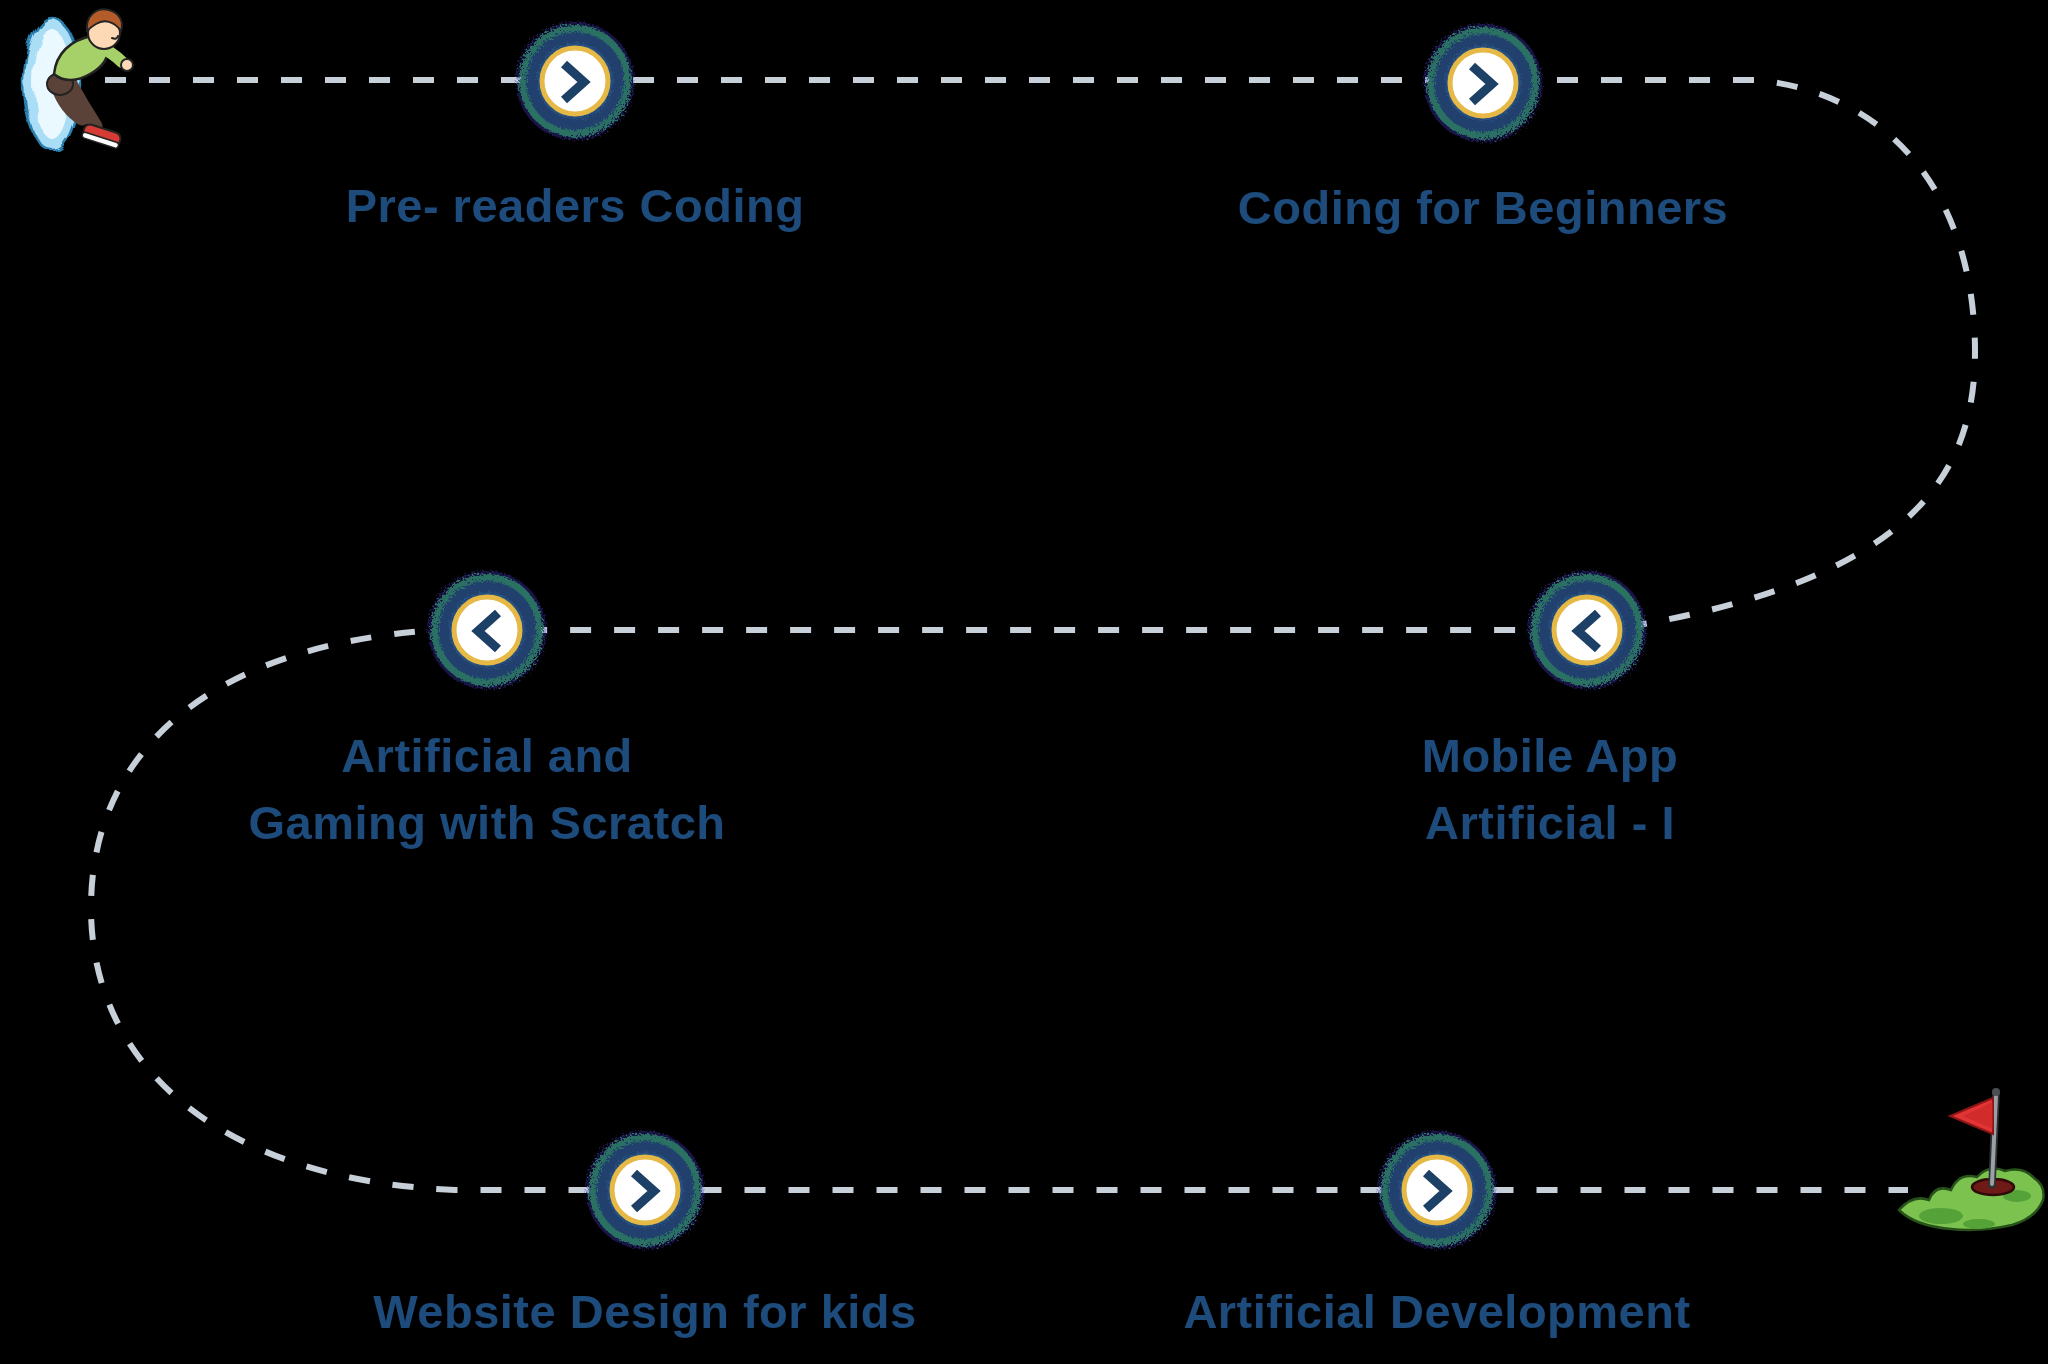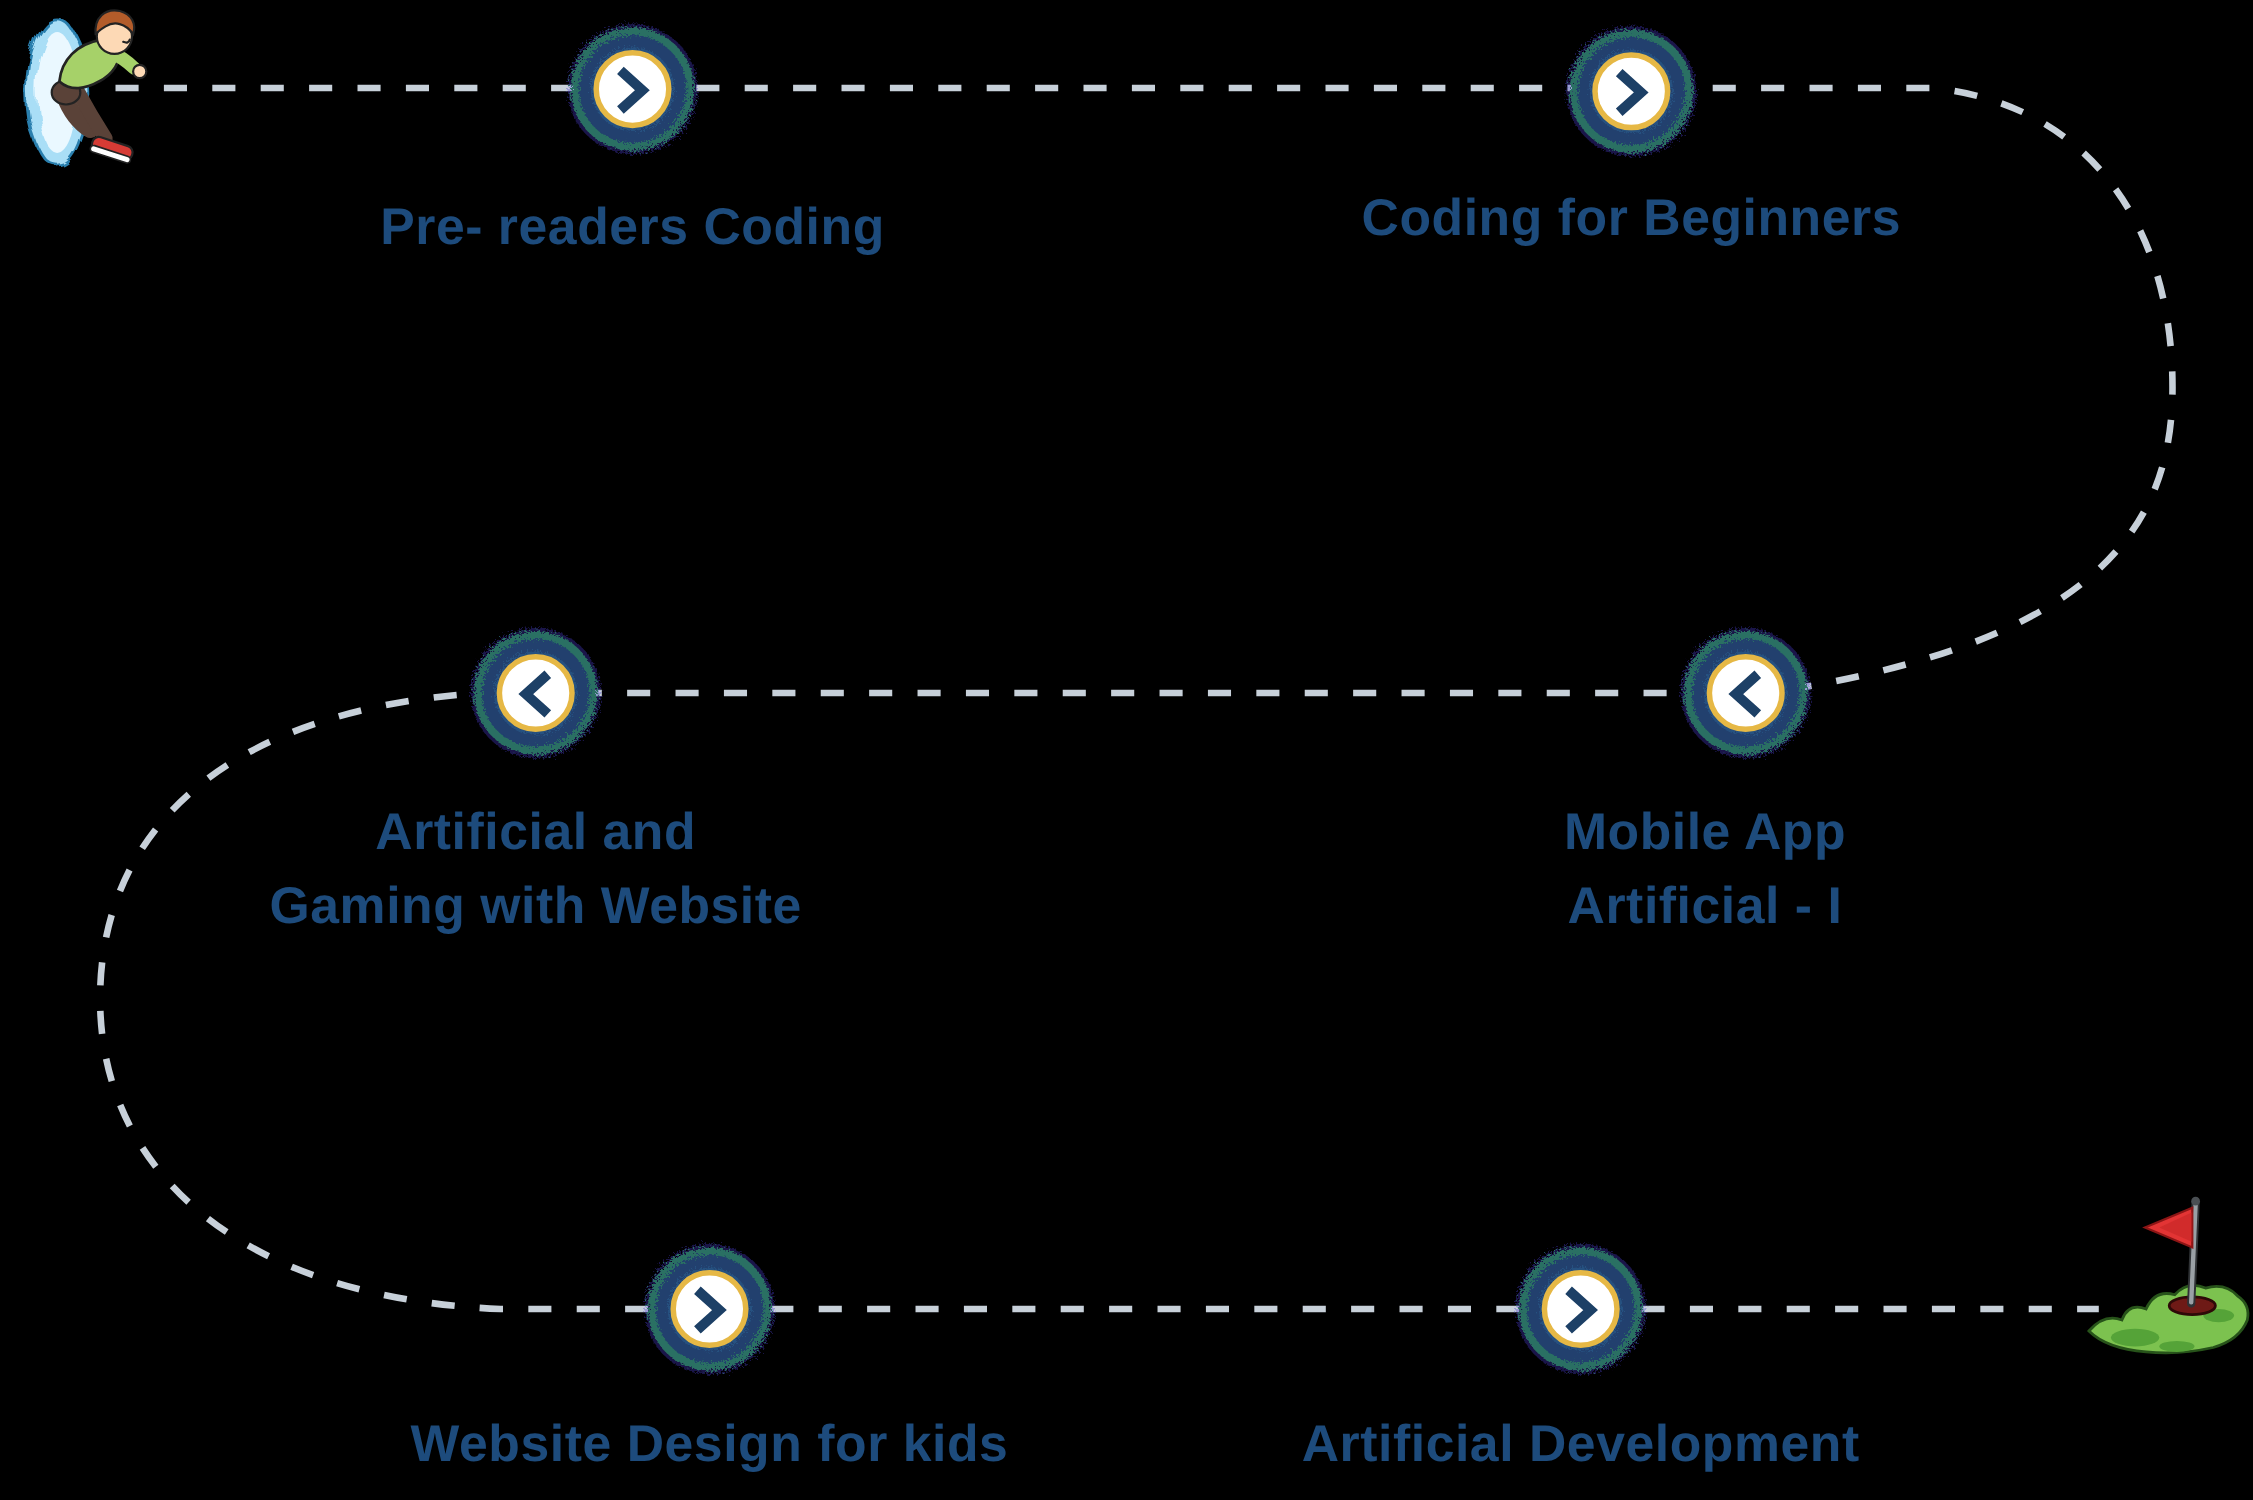--- a/index.html
+++ b/index.html
@@ -148,28 +148,28 @@
       <circle cx="75" cy="75" r="33" fill="#ffffff" stroke="#e6b845" stroke-width="5"></circle>
       <path d="M64 58 L84 76 L64 94" fill="none" stroke="#1d4066" stroke-width="9"></path>
     </svg>
   </div>
 
   <div class="label single" style="left:145px;top:178px">
     <div class="line">Pre- readers Coding</div>
     <div class="line"></div>
   </div>
 
-  <div class="label single" style="left:1053px;top:170px">
+  <div class="label single" style="left:1053px;top:180px">
     <div class="line">Coding for Beginners</div>
     <div class="line"></div>
   </div>
 
   <div class="label" style="left:57px;top:722px">
     <div class="line">Artificial and</div>
-    <div class="line">Gaming with Website</div>
+    <div class="line">Gaming with Scratch</div>
   </div>
 
   <div class="label" style="left:1120px;top:722px">
     <div class="line">Mobile App</div>
     <div class="line">Artificial - I</div>
   </div>
 
   <div class="label single" style="left:215px;top:1284px">
     <div class="line">Website Design for kids</div>
     <div class="line"></div>

